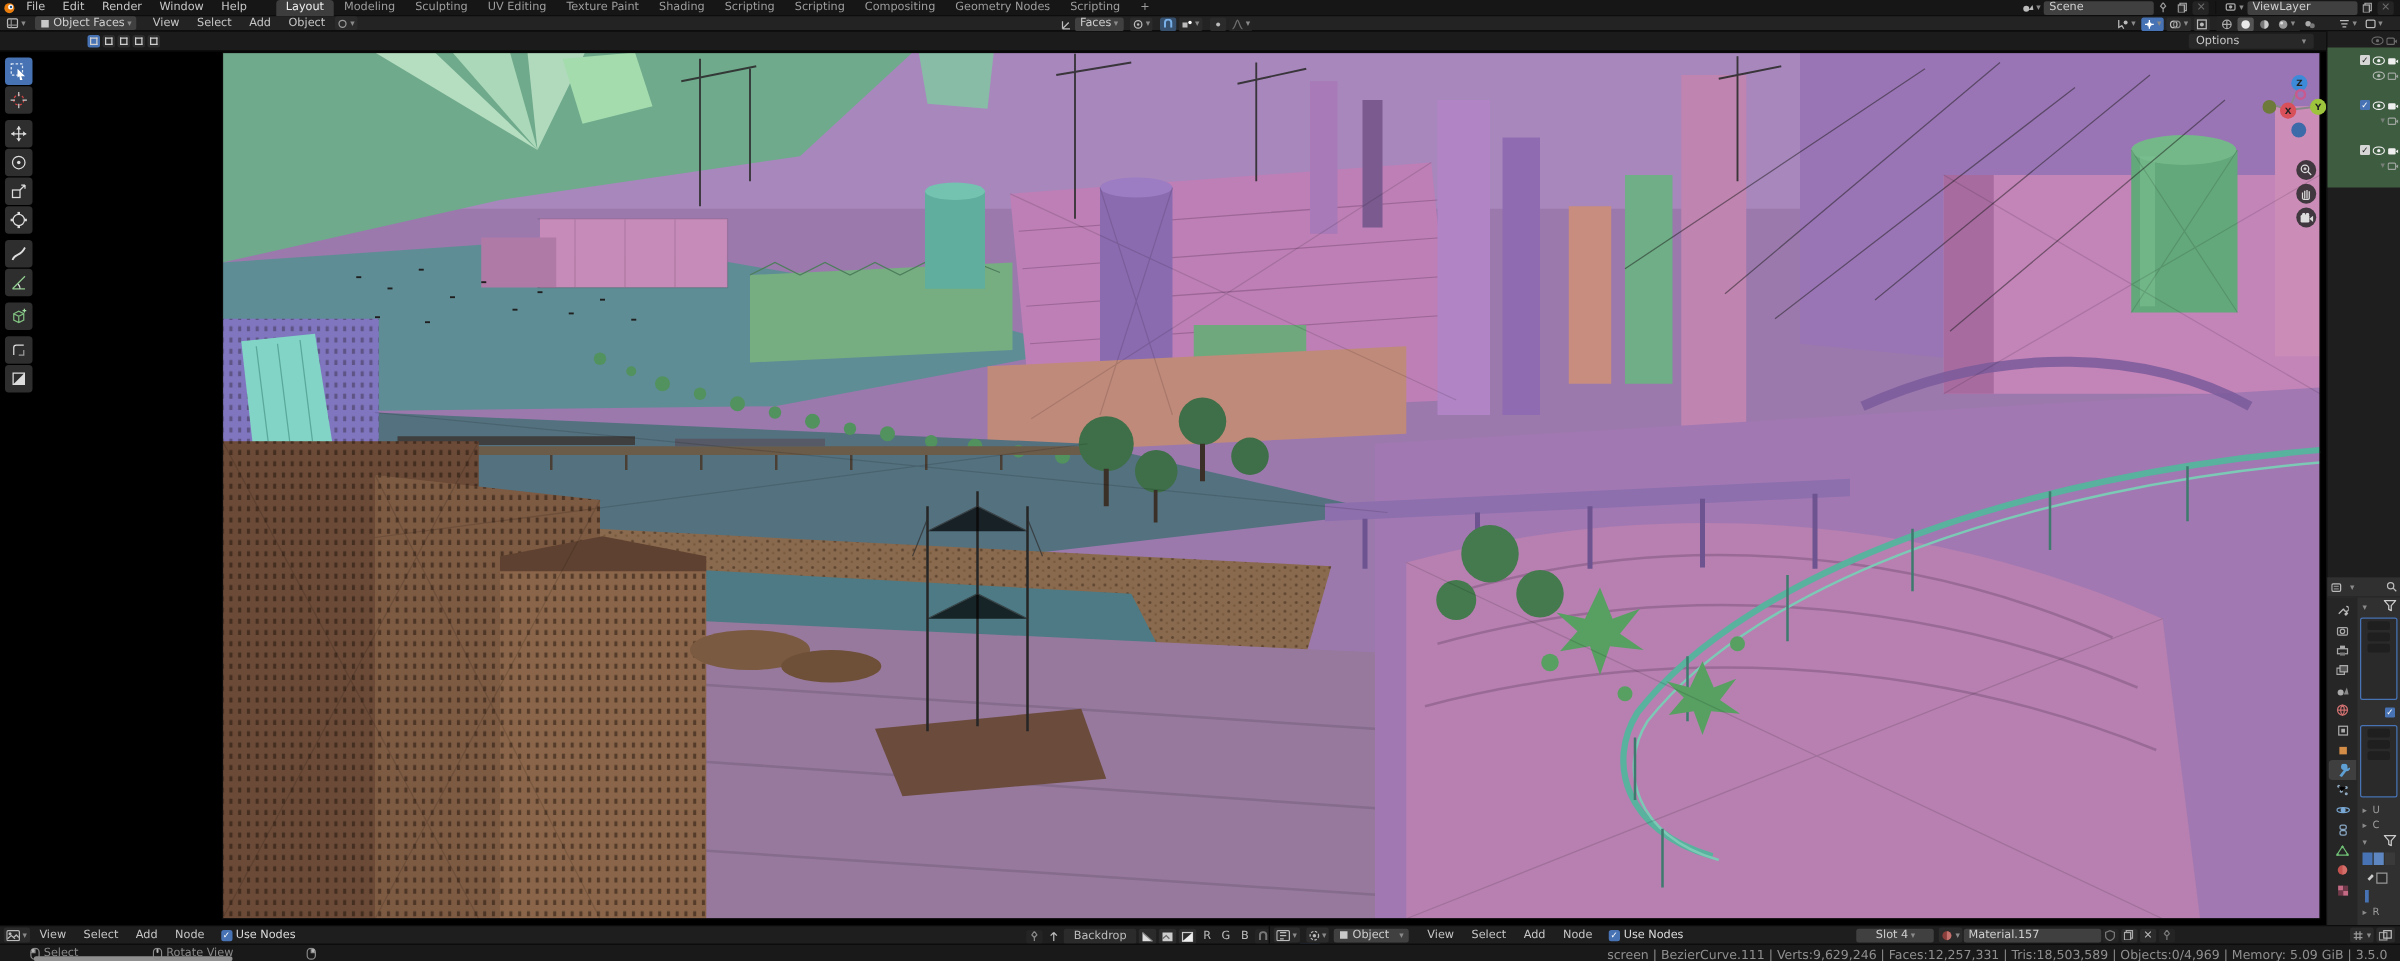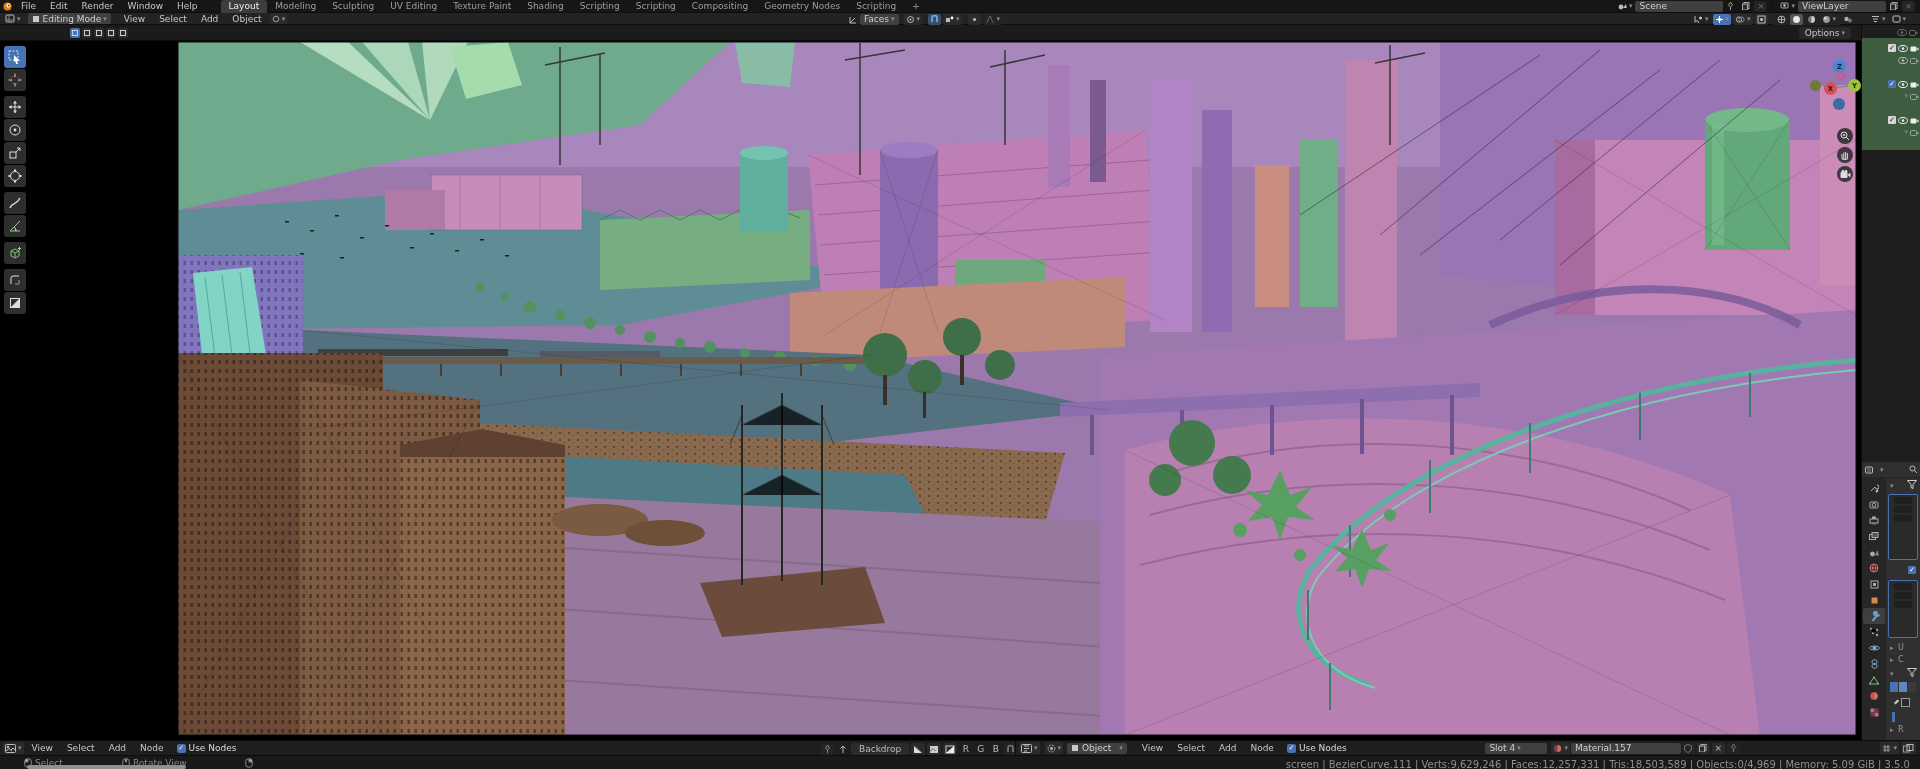--- a/index.html
+++ b/index.html
@@ -28,21 +28,21 @@
   #vph-center { position:absolute; left:845px; top:0; height:12px; display:flex; align-items:center; }
   #vph-right { position:absolute; left:1690px; top:0; height:12px; display:flex; align-items:center; }
   #outliner-hdr { position:absolute; left:1868px; top:0; height:12px; display:flex; align-items:center; }
 
   
   #viewport { position:absolute; left:0; top:25px; width:1861px; height:715px; background:#000; overflow:hidden; }
   #toolstrip { position:absolute; left:0; top:0; width:100%; height:16px; background:#1b1b1b; border-bottom:1px solid #0c0c0c; }
   .selmode { position:absolute; top:3px; width:10px; height:10px; background:#2c2c2c; border-radius:2px; }
   .selmode.active { background:#4772b3; }
   .selmode span { display:block; margin:2px auto; width:6px; height:6px; border:1px dashed #cfcfcf; }
-  #options-btn { position:absolute; right:10px; top:2px; height:12px; display:flex; align-items:center; background:#282828; border-radius:2px; padding:0 6px; color:#c6c6c6; }
+  #options-btn { position:absolute; right:10px; top:2px; height:12px; display:flex; align-items:center; background:#282828; border-radius:2px; padding:0 6px; color:#c6c6c6;gap:48px; }
 
   #toolbar { position:absolute; left:4px; top:21px; display:flex; flex-direction:column; }
   .tbtn { width:22px; height:22px; background:#2e2e2e; border-radius:3px; margin-bottom:1px; display:flex; align-items:center; justify-content:center; }
   .tbtn.active { background:#4772b3; }
   .tgap { height:4px; }
 
   
   #gizmo { position:absolute; left:1800px; top:15px; width:61px; height:135px; }
   .axis-ball { position:absolute; width:13px; height:13px; border-radius:50%; font-size:7px; color:#222;
                display:flex; align-items:center; justify-content:center; font-weight:bold; }
@@ -154,21 +154,21 @@
       <svg class="ic" width="10" height="9">
           <rect x="1" y="1" width="8" height="7" rx="1" fill="none" stroke="#bbb"></rect>
           <path d="M1 6 L9 6 M4 1 L4 8" stroke="#888"></path>
         </svg>
         <span class="chev">▾</span>
     </span>
     <span class="field" style="margin-left:4px">
       <svg class="ic" width="8" height="8" style="margin-right:3px">
           <rect x="1" y="1" width="6" height="6" fill="#c9c9c9"></rect>
         </svg>
-      <span>Editing Mode</span>
+      <span>Object Faces</span>
         <span class="chev">▾</span>
     </span>
     <span class="menu-item" style="margin-left:6px">View</span>
     <span class="menu-item">Select</span>
     <span class="menu-item">Add</span>
     <span class="menu-item">Object</span>
     <span class="ibtn">
         <svg class="ic" width="8" height="8">
           <circle cx="4" cy="4" r="2.8" fill="none" stroke="#9a9a9a"></circle>
         </svg>
@@ -925,21 +925,21 @@
       <span>Object</span>
         <span class="chev" style="margin-left:8px">▾</span>
     </span>
     <span class="menu-item" style="margin-left:8px">View</span>
     <span class="menu-item">Select</span>
     <span class="menu-item">Add</span>
     <span class="menu-item">Node</span>
     <span class="checkbox">✓</span>
     <span style="color:#dcdcdc">Use Nodes</span>
 
-    <span class="field" style="margin-left:auto;width:62px;justify-content:flex-start">
+    <span class="field" style="margin-left:auto;width:62px;justify-content:center">
       <span>Slot 4</span>
         <span class="chev">▾</span>
     </span>
     <span class="ibtn" style="height:12px;margin-left:4px">
         <svg class="ic" width="9" height="9">
           <circle cx="4.5" cy="4.5" r="3.6" fill="#8a3f3c"></circle>
           <path d="M4.5 0.9 A3.6 3.6 0 0 1 4.5 8.1 Z" fill="#c4706c"></path>
         </svg>
         <span class="chev">▾</span>
       </span>

